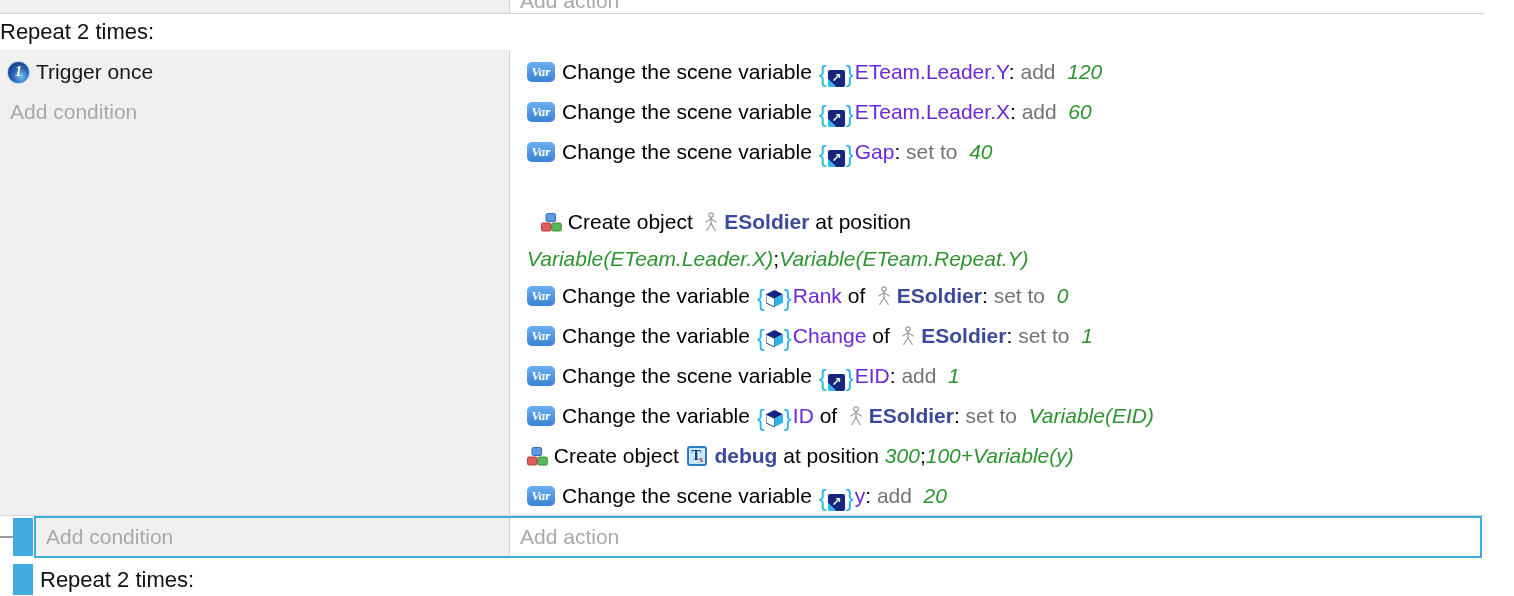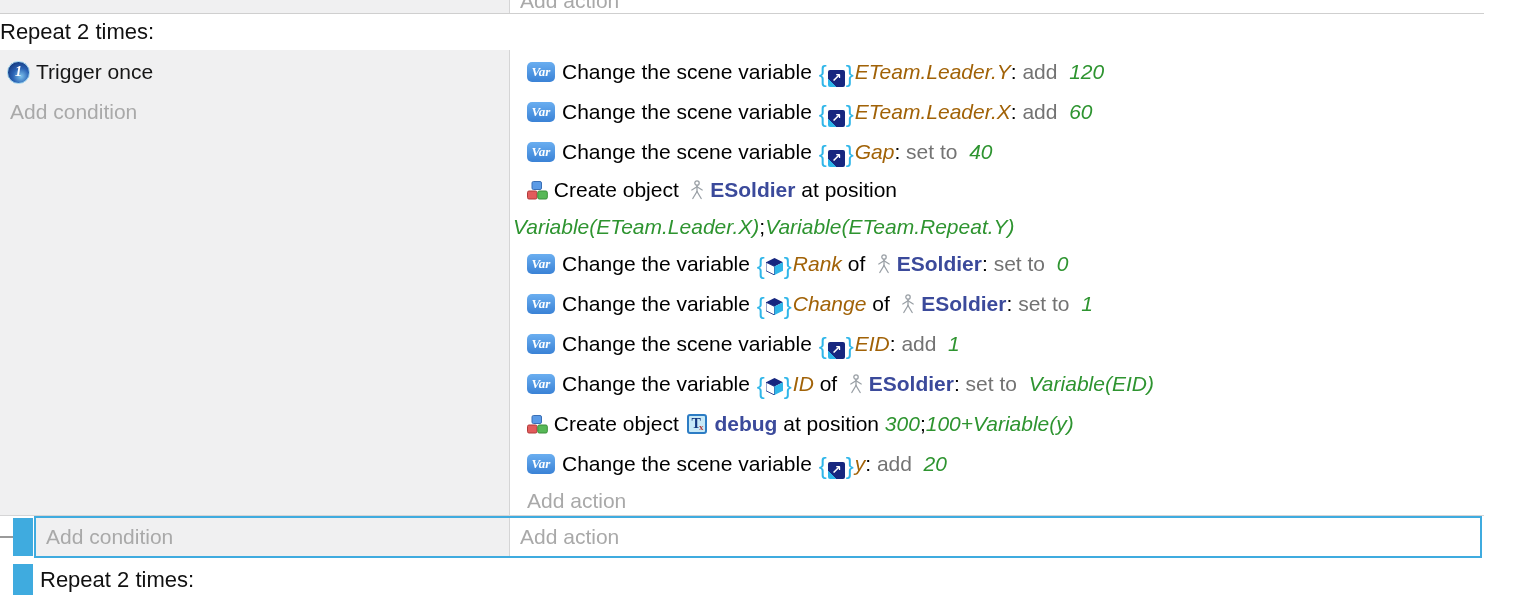--- a/index.html
+++ b/index.html
@@ -20,25 +20,25 @@
   
   .event { display:flex; height:466px; border-bottom:1px solid #d5d5d6; }
   .cond-col { width:510px; background:#f0f0f1; border-right:1px solid #d5d5d6; padding-top:2px; }
   .act-col { flex:1; background:#fff; padding-top:2px; }
 
   .cond-row { height:40px; display:flex; align-items:center; padding-left:7px; font-size:21px; }
   .cond-row .cond-label { margin-left:6px;text-align:right; }
   .cond-row.ph { padding-left:10px; color:#a9a9a9; }
 
   .arow { line-height:40px; height:40px; white-space:nowrap; padding-left:17px; font-size:21px; }
-  .arow.two { height:72px; line-height:36px; white-space:normal; padding-left:3px; text-indent:14px; }
+  .arow.two { height:72px; line-height:36px; white-space:normal; padding-left:17px; text-indent:14px;margin-top:32px; }
   .arow.ph { height:34px; line-height:34px; color:#a9a9a9; }
 
   .seg-t  { color:#000000; }
-  .seg-var{ color:#a16207;font-style:italic; }
+  .seg-var{ color:#6d28d9; }
   .seg-op { color:#737373; }
   .seg-val{ color:#2e9430;font-style:italic; }
   .seg-obj{ color:#3b4a9b; font-weight:700; }
 
   
   .ic { display:inline-block; vertical-align:middle; text-indent:0; }
   .ic-var { width:28px; height:20px; border-radius:5px; margin-right:7px; margin-top:-3px;
     background:linear-gradient(180deg,#6aaef0,#3a82d6); color:#fff; text-align:center;
     font:italic 700 13px/20px "Liberation Serif","DejaVu Serif",serif; }
   .braced { white-space:nowrap; }

